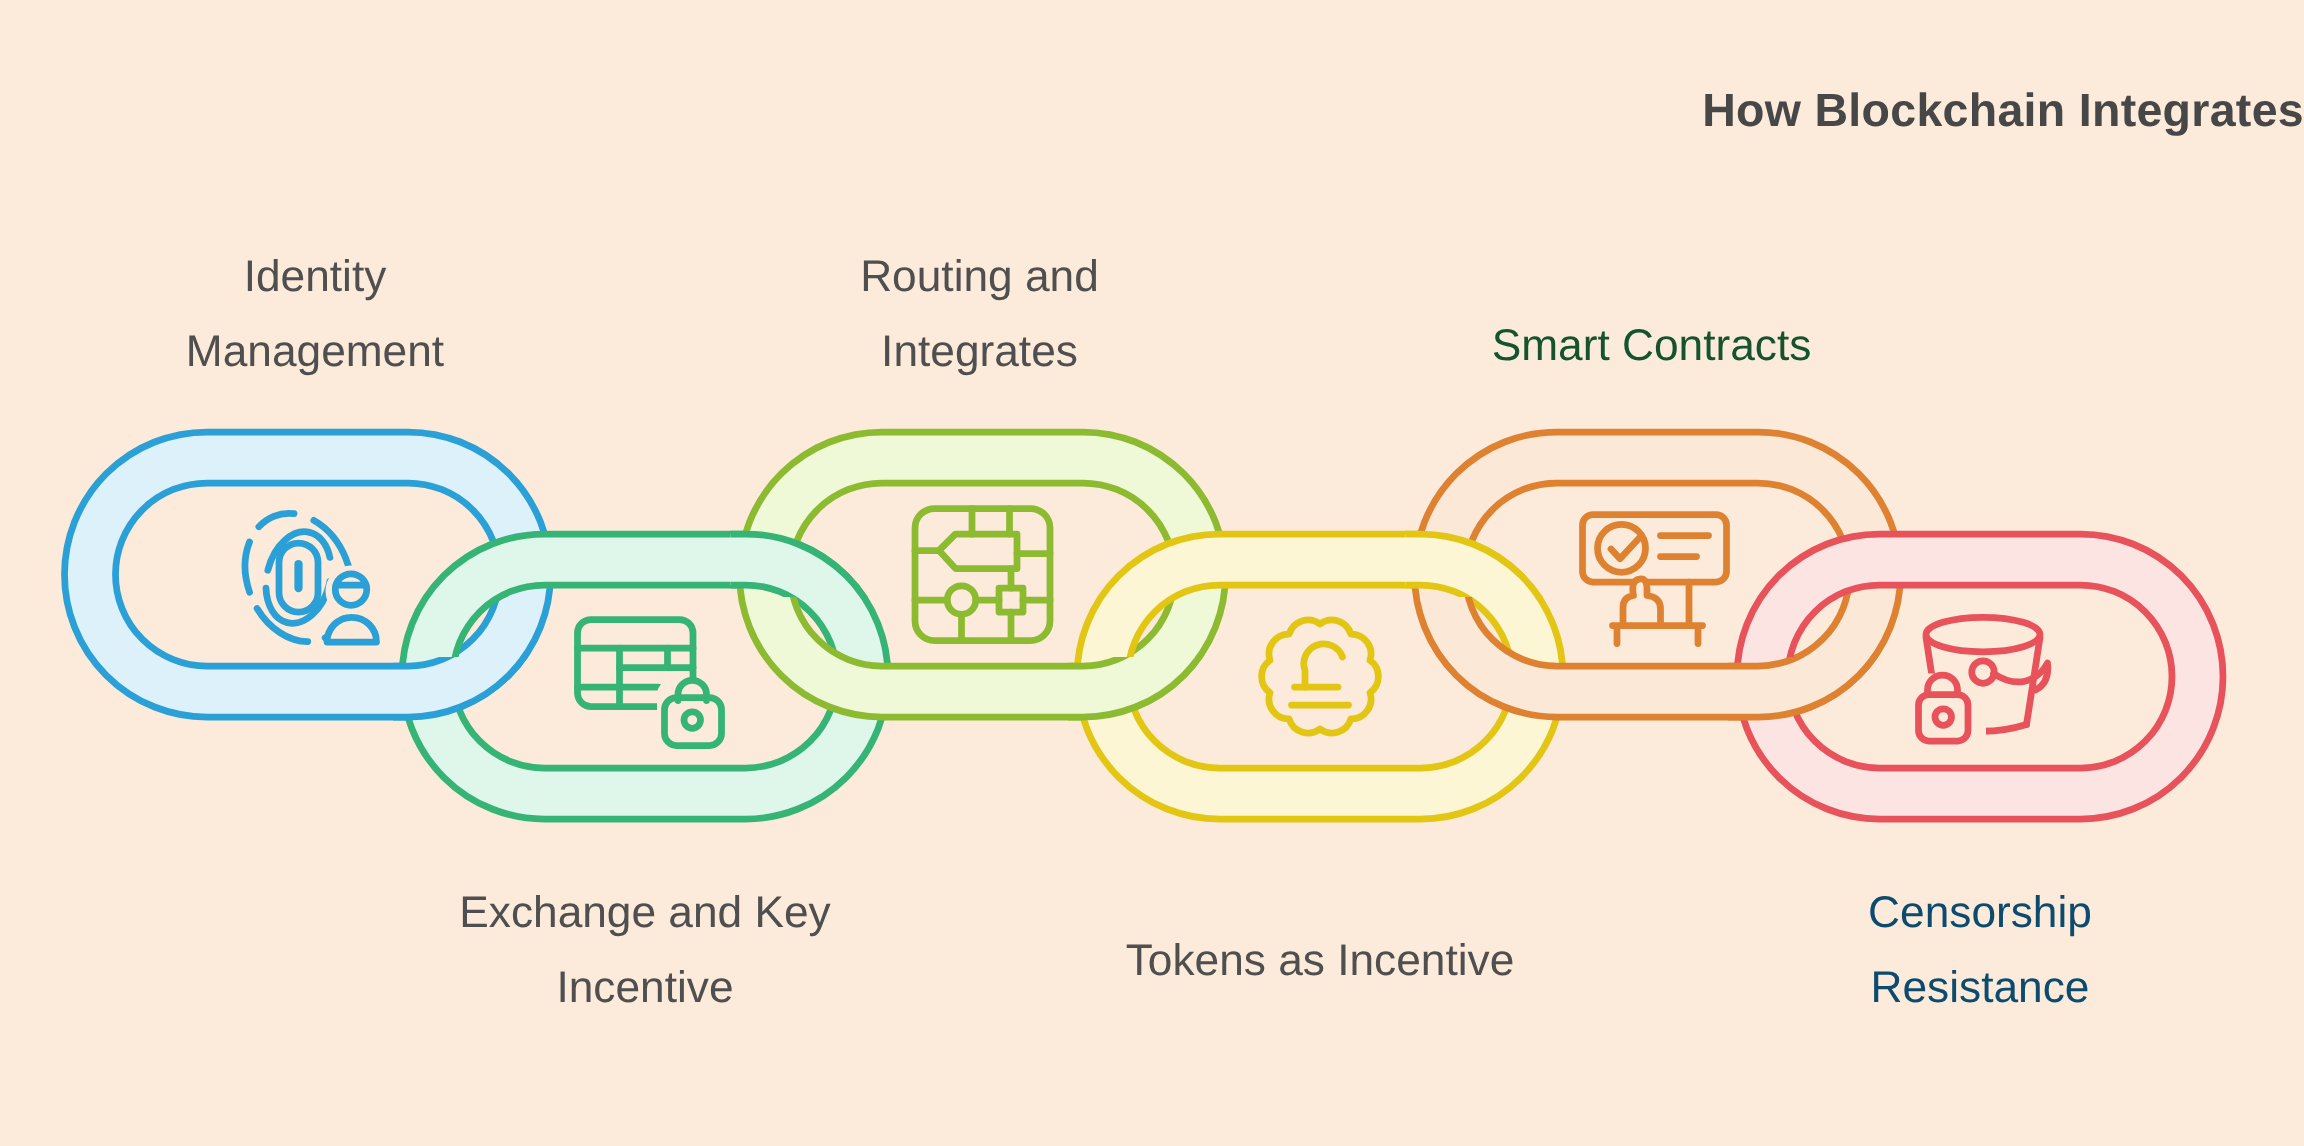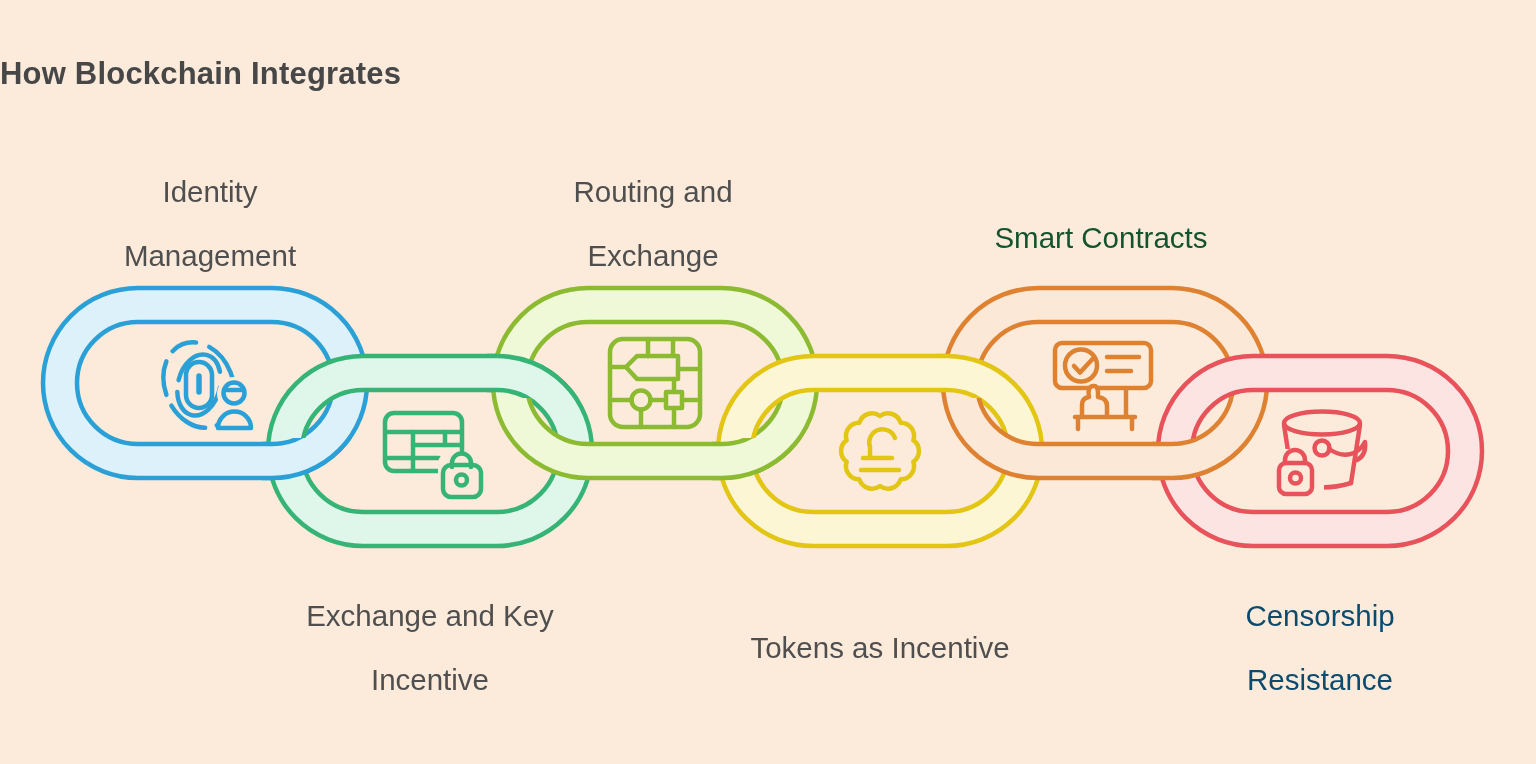--- a/index.html
+++ b/index.html
@@ -1,25 +1,25 @@
 <!DOCTYPE html>
 <html><head>
 <meta charset="utf-8">
 <style>
   html,body{margin:0;padding:0;}
   body{
     width:1536px;height:764px;position:relative;overflow:hidden;
     font-family:"Liberation Sans", sans-serif;
   }
   .title{
-    position:absolute;left:0;right:0;top:56px;text-align:left;
+    position:absolute;left:0;right:0;top:56px;text-align:right;
     font-size:31px;font-weight:bold;letter-spacing:.2px;
   }
   .lbl{
-    position:absolute;text-align:center;font-size:29.5px;line-height:64px;font-weight:400;
+    position:absolute;text-align:center;font-size:29.5px;line-height:50px;font-weight:400;
   }
   #lbl-identity{left:80px;top:160px;width:260px}
   #lbl-routing{left:523px;top:160px;width:260px}
   #lbl-smart{left:901px;top:206px;width:400px}
   #lbl-exchange{left:260px;top:584px;width:340px}
   #lbl-tokens{left:670px;top:584px;width:420px}
   #lbl-censorship{left:1180px;top:584px;width:280px}
   #chain{position:absolute;left:0;top:0;}
 </style>
 </head>
@@ -121,16 +121,16 @@
    <path d="M-35,12 v-3 a10,10 0 0 1 20,0 v3"></path>
    <rect x="-41" y="12" width="33" height="31" rx="7"></rect>
    <circle cx="-24.5" cy="27" r="5.5"></circle>
    <circle cx="2" cy="-3" r="7.5"></circle>
    <path d="M9,-2 C24,8 38,4 45,-9 C46,0 43,6 37,9"></path>
       </g>
     </svg></div>
 
 <div class="lbl" id="lbl-identity" style="color: rgb(79, 79, 79);">Identity Management</div>
 <div class="lbl" id="lbl-exchange" style="color: rgb(79, 79, 79);">Exchange and Key Incentive</div>
-<div class="lbl" id="lbl-routing" style="color: rgb(79, 79, 79);">Routing and Exchange</div>
+<div class="lbl" id="lbl-routing" style="color: rgb(79, 79, 79);">Routing and Integrates</div>
 <div class="lbl" id="lbl-tokens" style="color: rgb(79, 79, 79); margin-top: 32px;">Tokens as Incentive</div>
 <div class="lbl" id="lbl-smart" style="color: #14532d; text-align: center;">Smart Contracts</div>
 <div class="lbl" id="lbl-censorship" style="color: #0c4a6e;">Censorship Resistance</div>
 
 </body></html>

